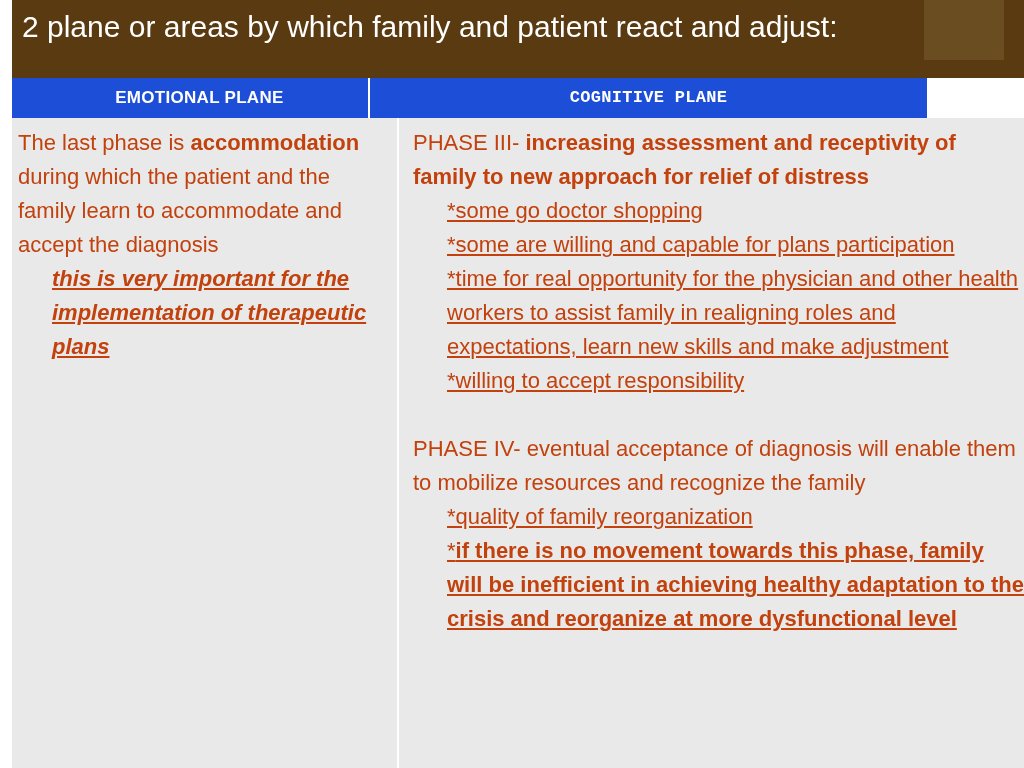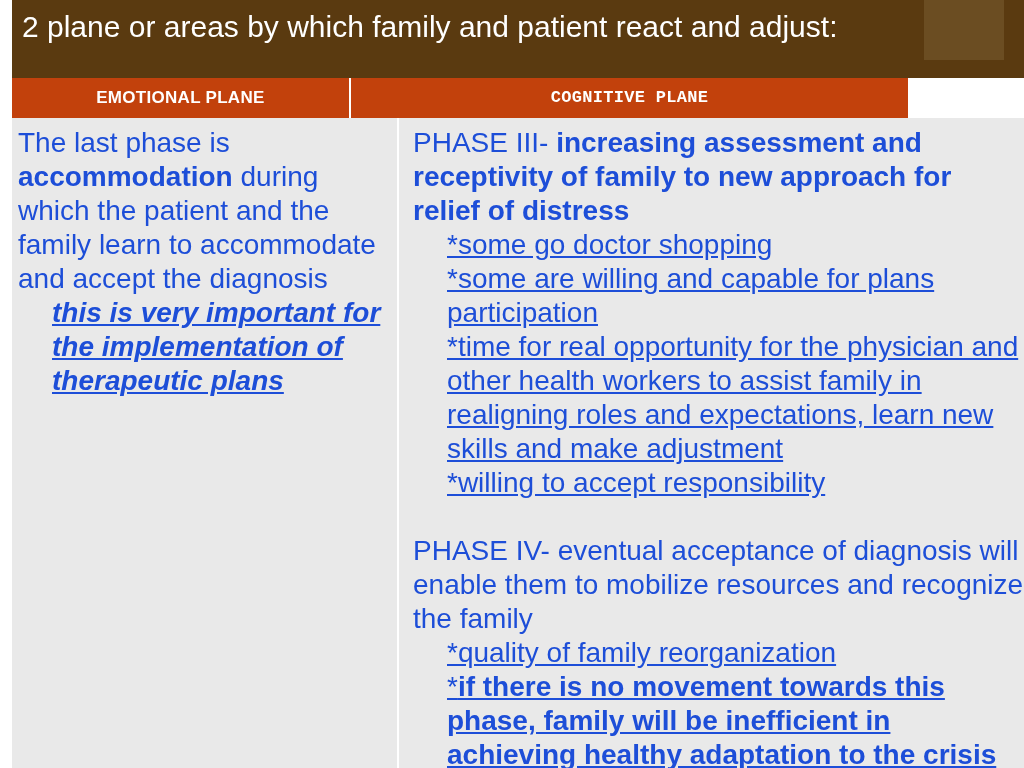--- a/index.html
+++ b/index.html
@@ -55,21 +55,22 @@
     position: absolute;
     left: 0;
     top: 78px;
     width: 1024px;
     height: 690px;
   }
   .thead {
     display: flex;
     width: 896px;
     height: 40px;
-    background: #c2410c;
+    background: #1d4ed8;
+    padding-left: 19px;
   }
   .th {
     color: #ffffff;
     font-size: 17px;
     font-weight: bold;
     text-align: center;
     line-height: 40px;
     letter-spacing: 0.3px;
   }
   .th.left {
@@ -83,23 +84,23 @@
   }
   .tbody {
     display: flex;
     width: 1024px;
     height: 650px;
     background: #e9e9e9;
   }
   .td {
     box-sizing: border-box;
     padding: 8px 12px 0 6px;
-    font-size: 28px;
+    font-size: 22px;
     line-height: 34px;
-    color: #1d4ed8;
+    color: #c2410c;
   }
   .td.left {
     width: 387px;
     border-right: 2px solid #ffffff;
   }
   .td.right {
     width: 637px;
     padding-left: 14px;
   }
   .p {

